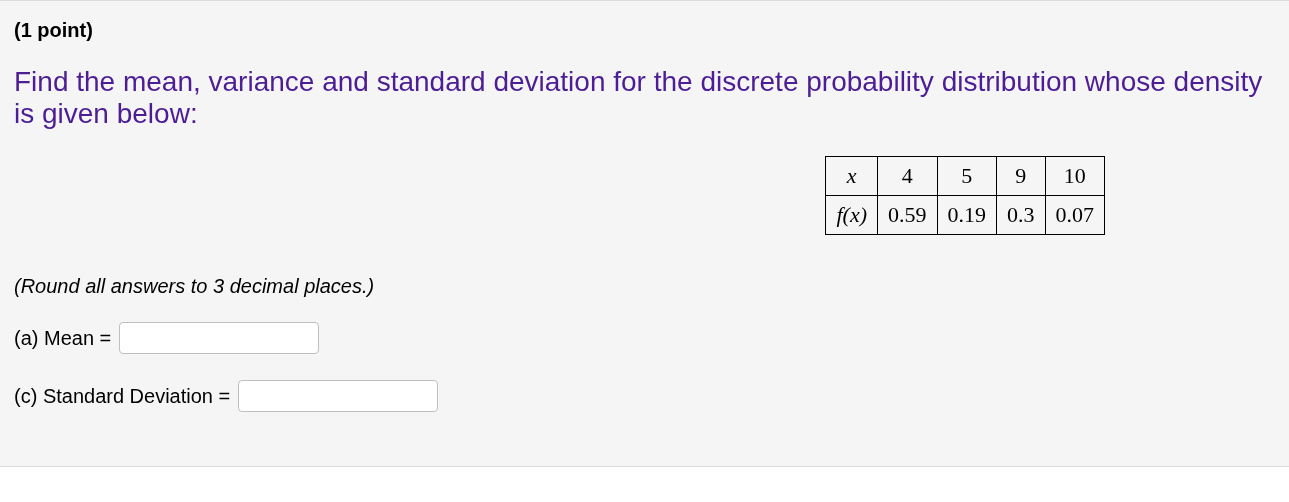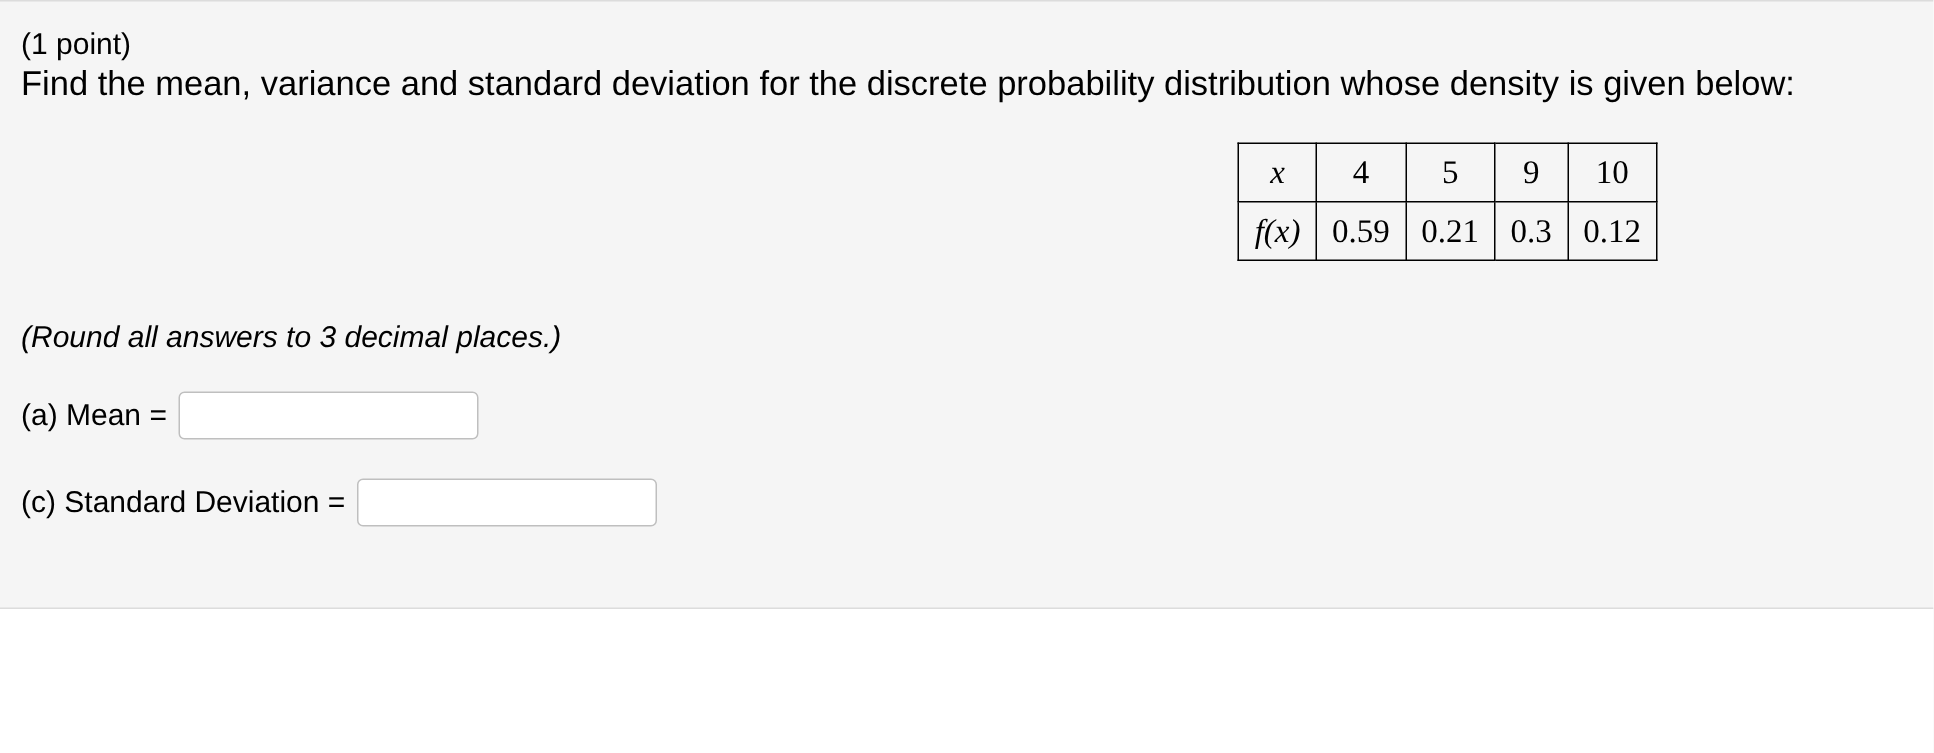--- a/index.html
+++ b/index.html
@@ -12,24 +12,26 @@
   .page-wrap {
     border-top: 1px solid #dcdcdc;
     border-bottom: 1px solid #dcdcdc;
     background: #f5f5f5;
     padding: 18px 14px 28px 14px;
     box-sizing: border-box;
   }
   .points {
     font-size: 20px;
     color: #000;
+    margin-bottom: 24px;
+    font-weight: bold;
   }
   .prompt {
-    font-size: 23px;
-    color: #000000;
+    font-size: 28px;
+    color: #4c1d95;
     margin-bottom: 26px;
   }
   .table-holder {
     width: 100%;
     display: flex;
     justify-content: flex-end;
     padding-right: 170px;
     box-sizing: border-box;
     margin-bottom: 40px;
   }
@@ -90,23 +92,23 @@
           <tr>
         <td class="hdr">x</td>
         <td>4</td>
         <td>5</td>
         <td>9</td>
         <td>10</td>
       </tr>
       <tr>
         <td class="hdr">f(x)</td>
         <td>0.59</td>
-        <td>0.21</td>
+        <td>0.19</td>
         <td>0.3</td>
-        <td>0.12</td>
+        <td>0.07</td>
       </tr>
     </tbody>
       </table>
   </div>
 
   <div class="note">(Round all answers to 3 decimal places.)</div>
 
   <div class="answer-row">
     <span class="label-txt">(a) Mean =</span>
     <input class="blank" type="text" value="" style="">

